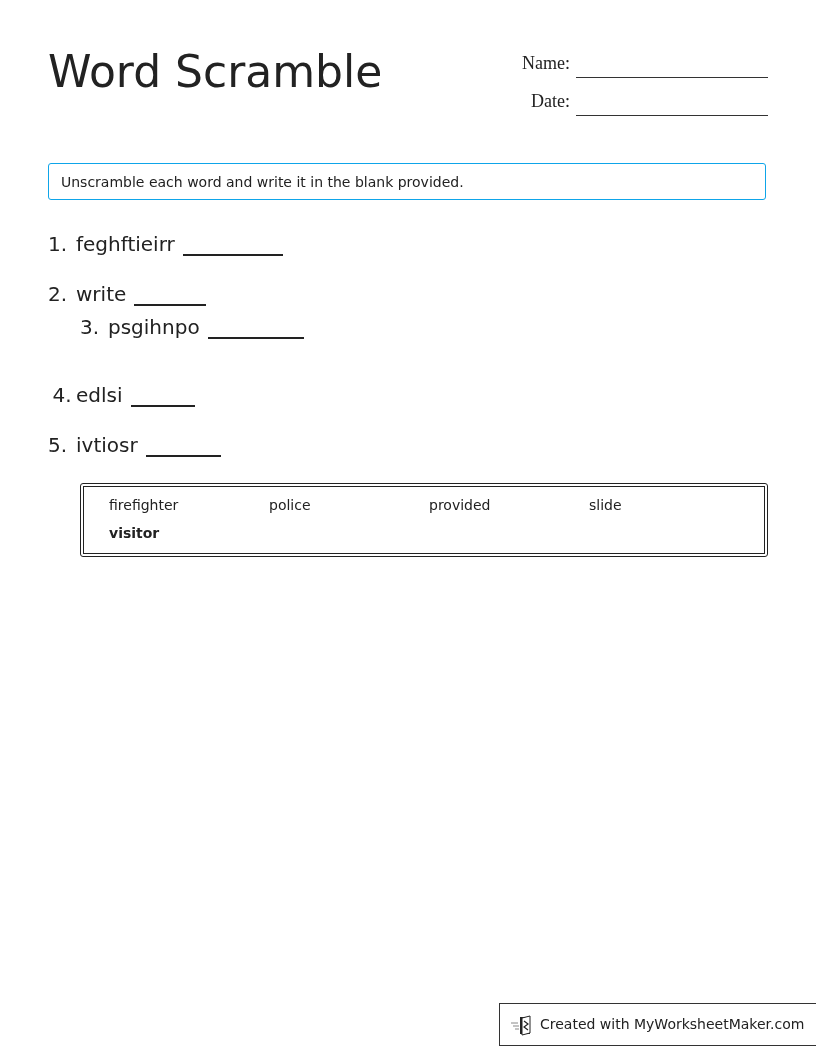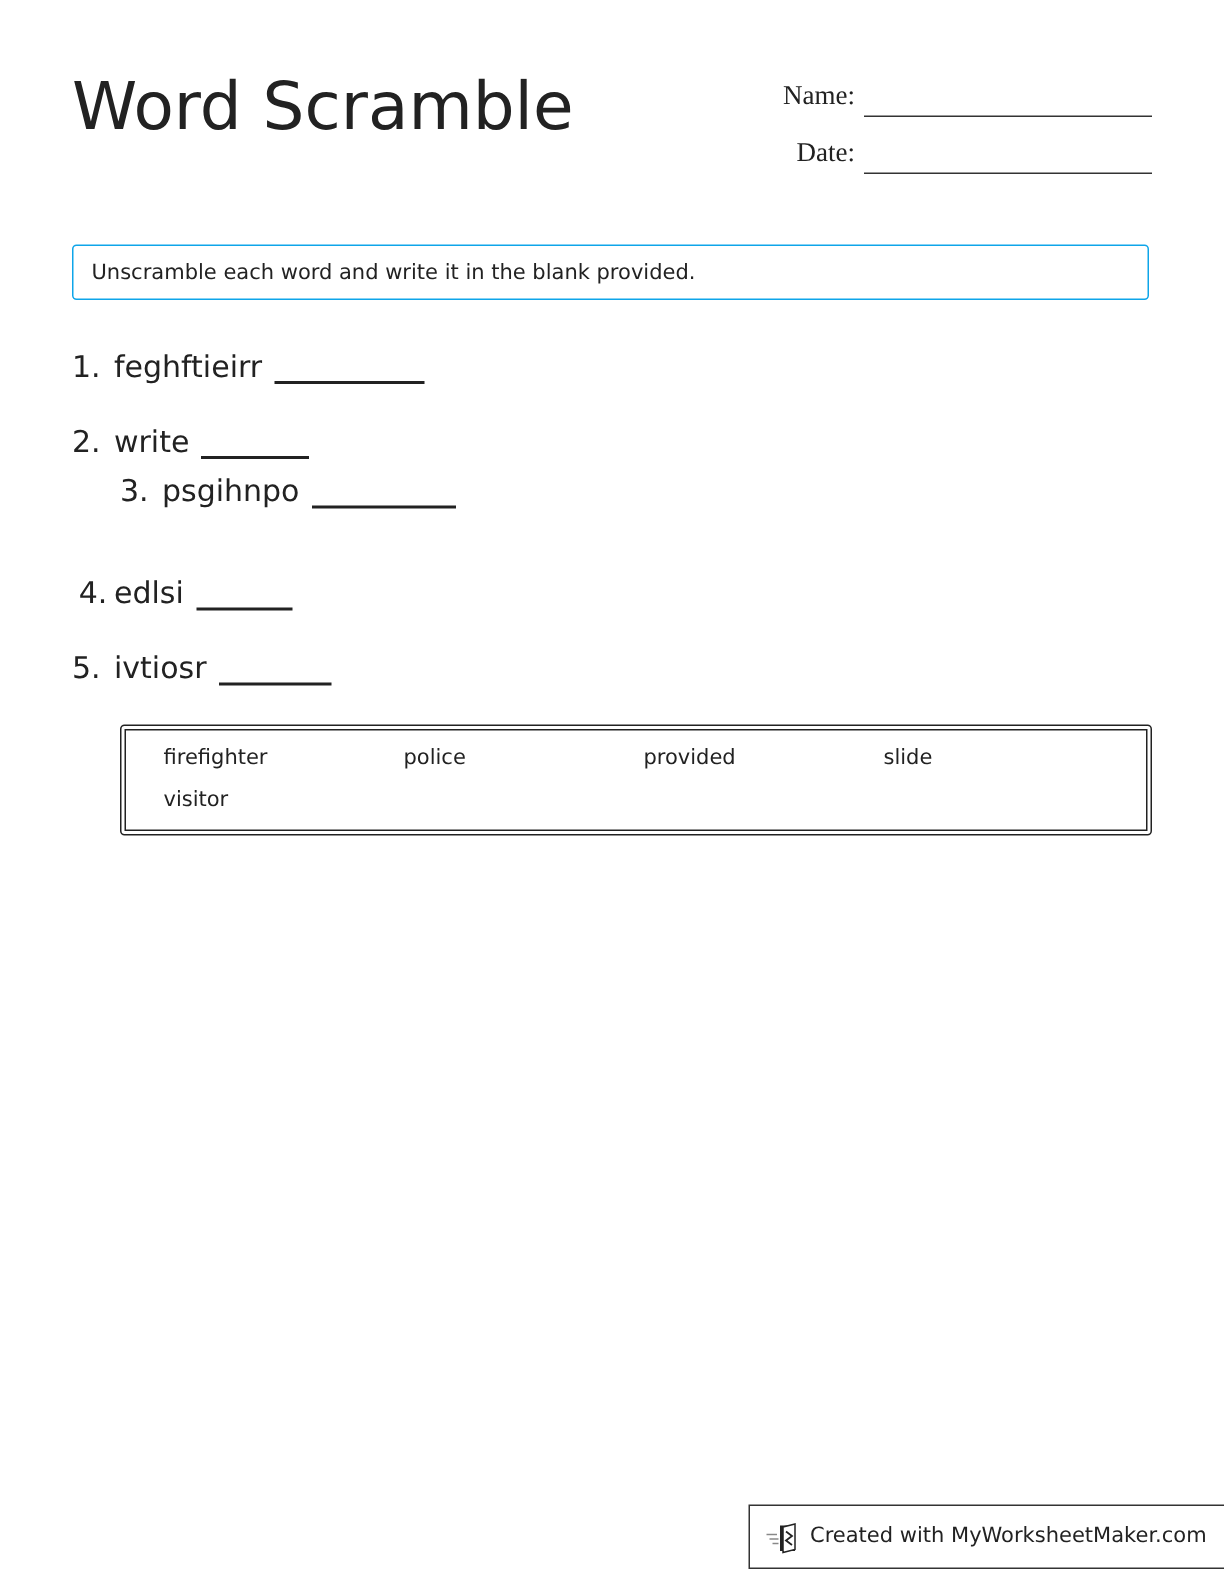--- a/index.html
+++ b/index.html
@@ -49,21 +49,21 @@
 </div>
 <div class="q" style="top:433px;">
   <span class="num">5.</span><span>ivtiosr</span><span class="blank" style="width:75px;"></span>
 </div>
 
 <div class="bank">
   <span class="w" style="left:25px; top:10px;">firefighter</span>
   <span class="w" style="left:185px; top:10px;">police</span>
   <span class="w" style="left:345px; top:10px;">provided</span>
   <span class="w" style="left:505px; top:10px;">slide</span>
-  <span class="w" style="left:25px; top:38px;">visitor</span>
+  <span class="w" style="left:25px; top:38px;font-weight:bold;">visitor</span>
 </div>
 
 <div class="footer">
   <svg class="ic" viewBox="0 0 26 22">
     <line x1="1" y1="9" x2="8" y2="9" stroke="#888" stroke-width="1"></line>
     <line x1="3" y1="12" x2="9" y2="12" stroke="#888" stroke-width="1"></line>
     <line x1="5" y1="15" x2="9" y2="15" stroke="#888" stroke-width="1"></line>
     <rect x="10" y="3" width="10" height="17" fill="#222"></rect>
     <polygon points="12,4 20,2 20,19 12,21" fill="#fff" stroke="#222" stroke-width="1"></polygon>
     <path d="M14 7 L18 10 L14 13 L18 16" fill="none" stroke="#222" stroke-width="1.2"></path>

